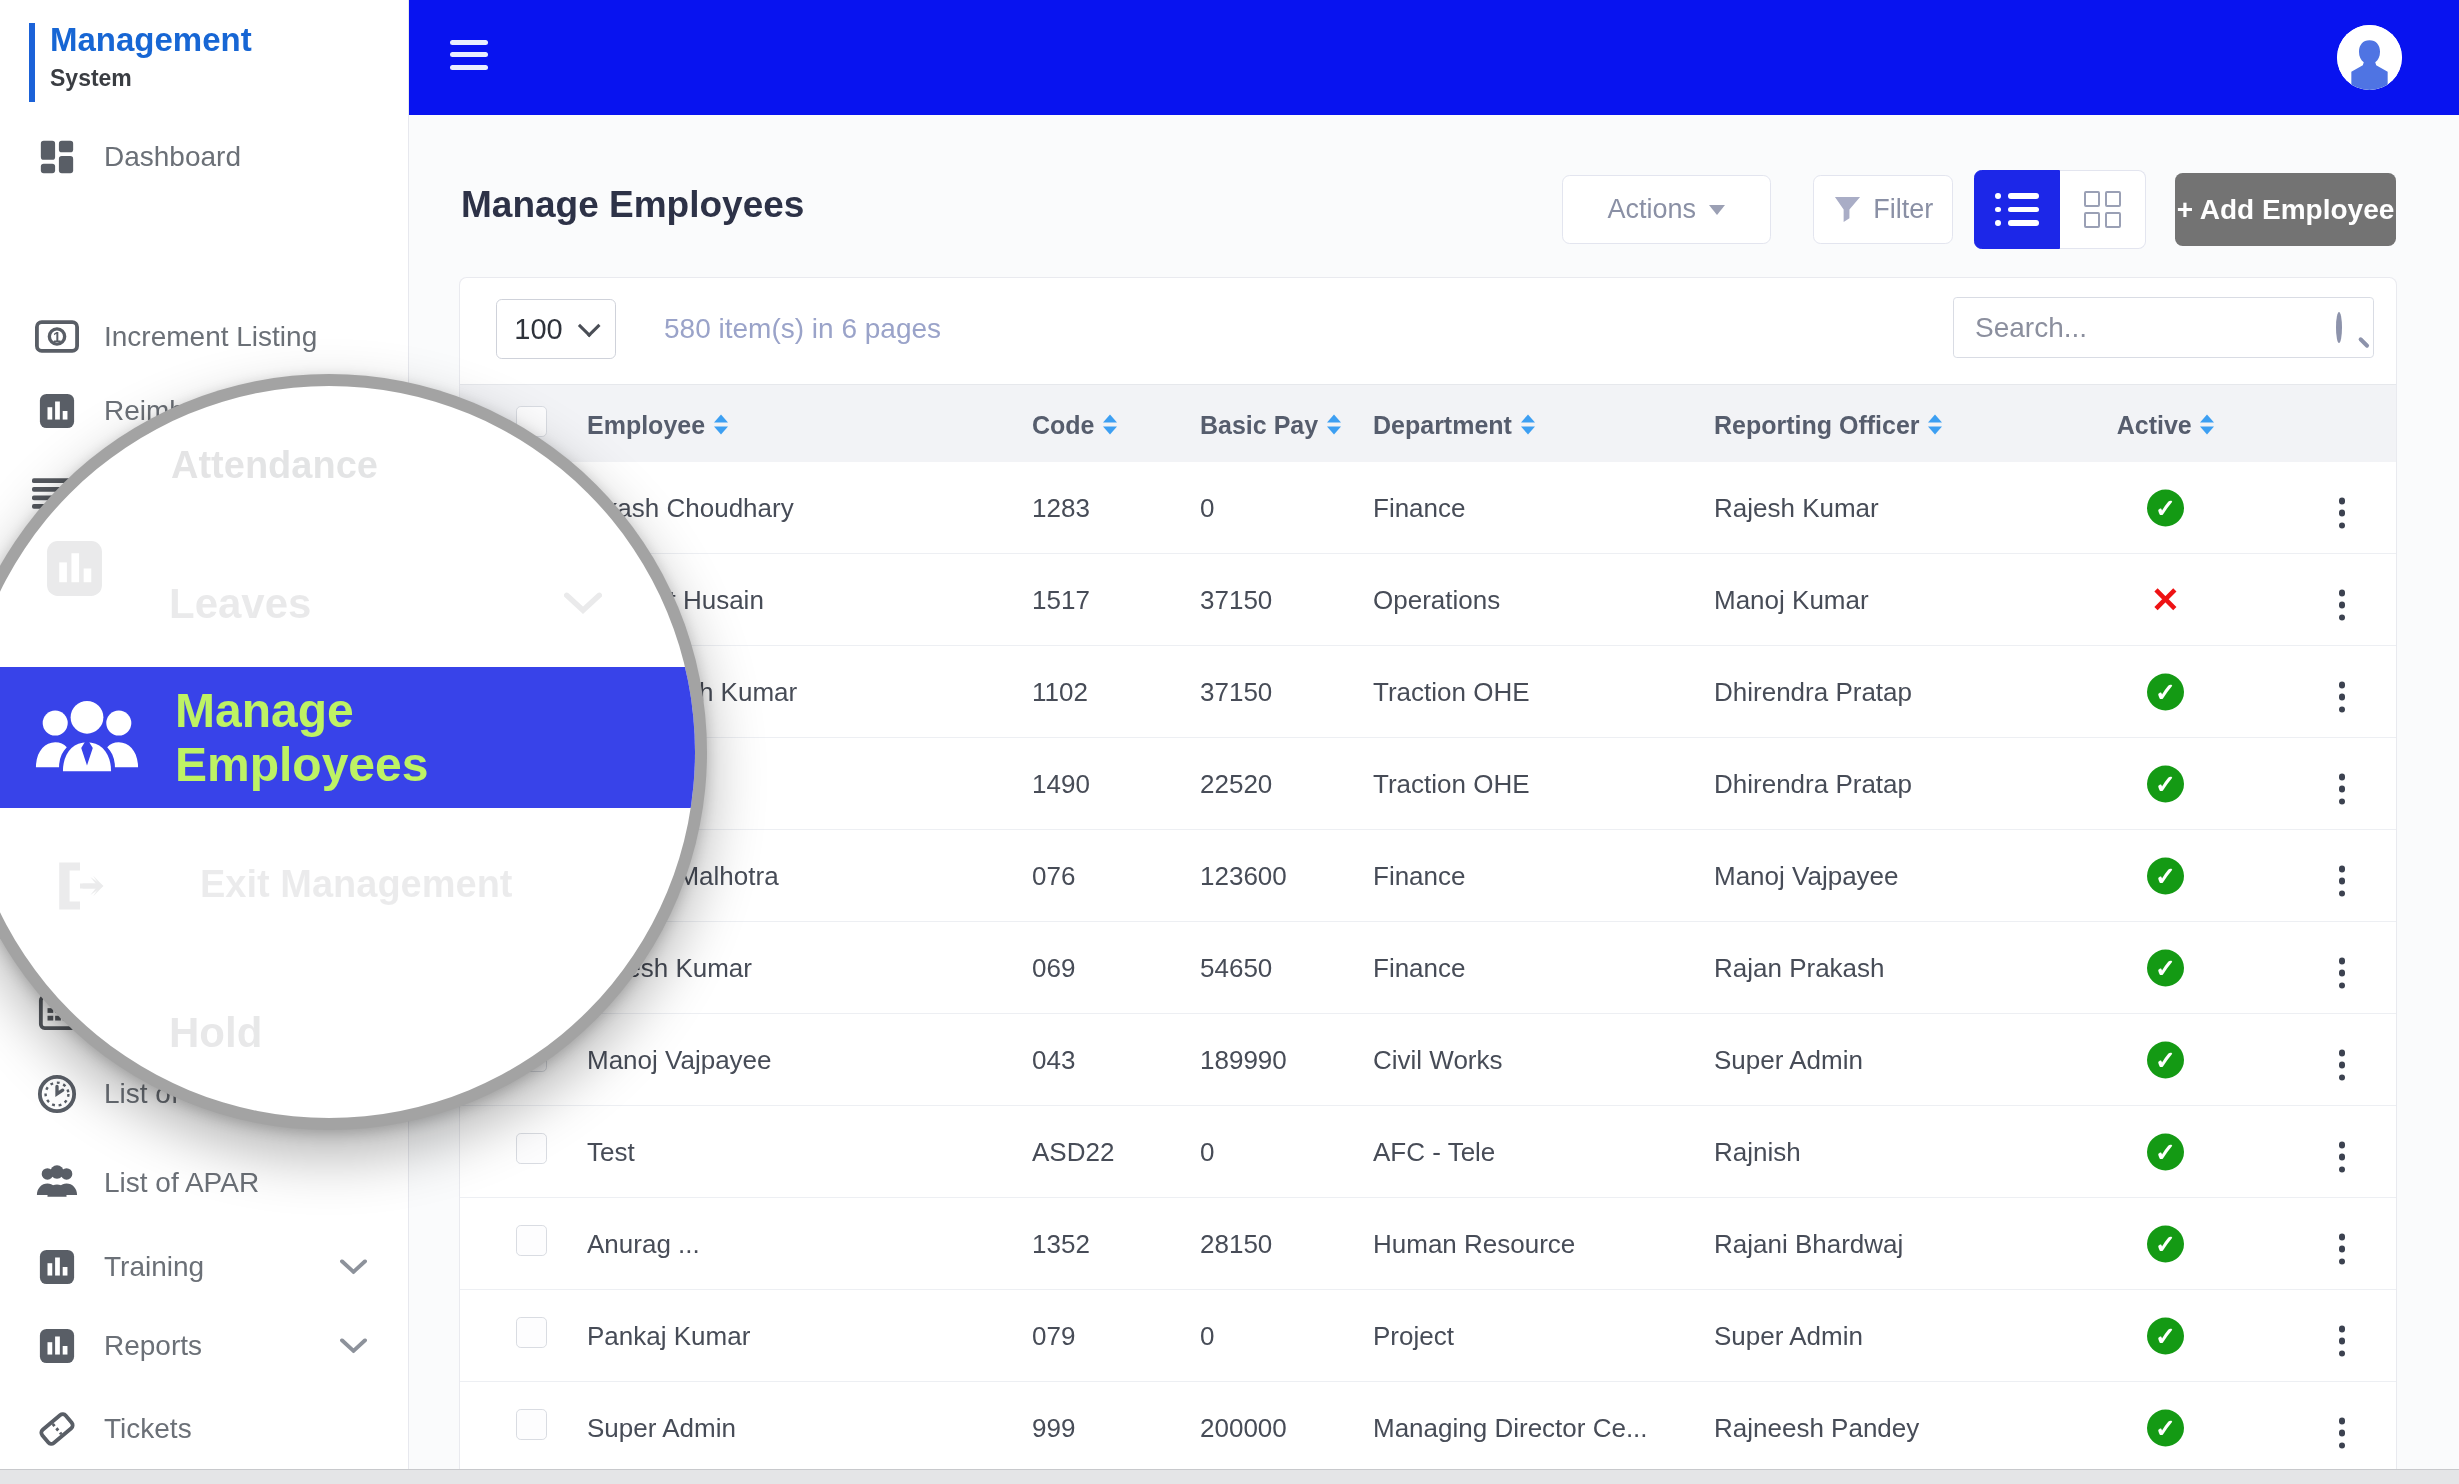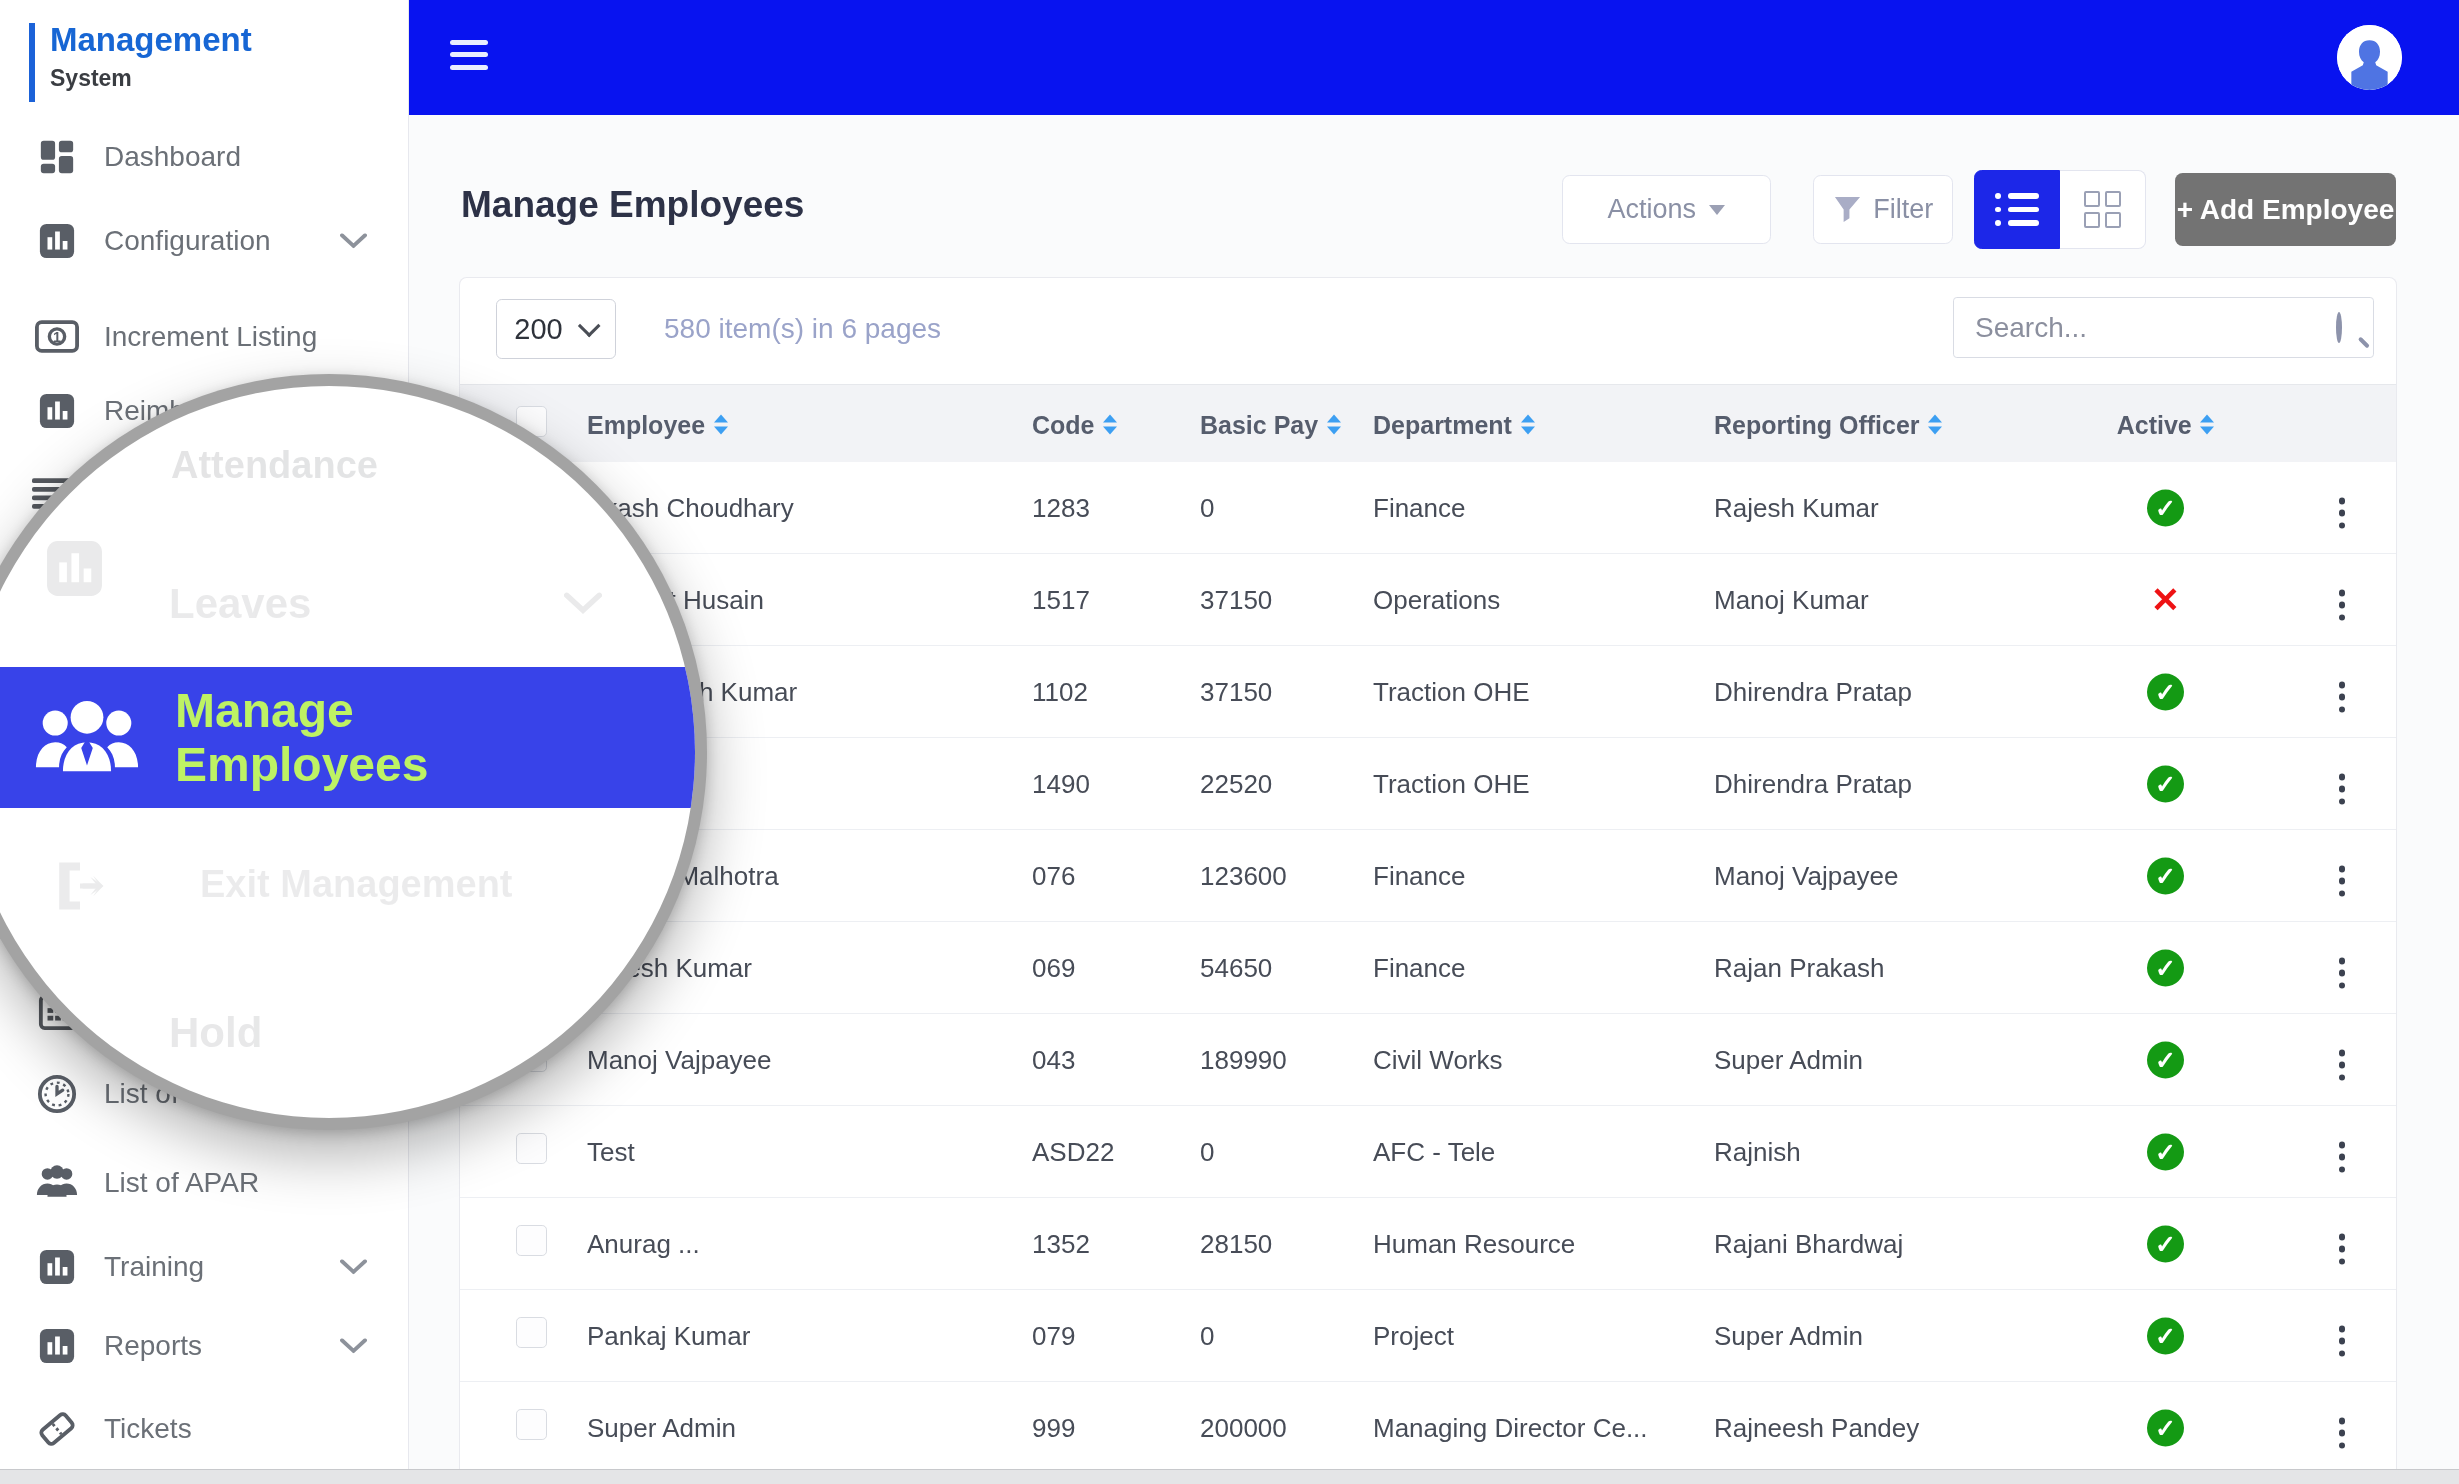--- a/index.html
+++ b/index.html
@@ -136,38 +136,20 @@
         <svg width="38" height="38" viewBox="0 0 40 40">
             <g fill="#595e66">
           <rect x="3" y="3" width="15" height="20" rx="3"></rect>
               <rect x="22" y="3" width="15" height="12" rx="3"></rect>
           <rect x="3" y="27" width="15" height="10" rx="3"></rect>
               <rect x="22" y="19" width="15" height="18" rx="3"></rect>
             </g>
           </svg>
       </span>
       <span class="label">Dashboard</span>
-    </div>
-    <div class="nav-item" style="top:210px;">
-      <span class="nicon">
-        <svg width="38" height="38" viewBox="0 0 40 40">
-            <rect x="2" y="2" width="36" height="36" rx="7" fill="#595e66"></rect>
-          <g fill="#fff">
-              <rect x="10" y="16" width="5" height="13"></rect>
-              <rect x="18" y="10" width="5" height="19"></rect>
-              <rect x="26" y="20" width="5" height="9"></rect>
-            </g>
-          </svg>
-      </span>
-      <span class="label">Configuration</span>
-      <span class="chev">
-        <svg width="27" height="15.4" viewBox="0 0 28 16">
-            <polyline points="2,2 14,13 26,2" fill="none" stroke="#8d929b" stroke-width="4" stroke-linecap="round"></polyline>
-          </svg>
-      </span>
     </div>
     <div class="nav-item" style="top:306px;">
       <span class="nicon">
         <svg width="44" height="33" viewBox="0 0 46 34">
             <rect x="2" y="2" width="42" height="30" rx="5" fill="none" stroke="#595e66" stroke-width="4"></rect>
           <circle cx="23" cy="17" r="8" fill="none" stroke="#595e66" stroke-width="3.5"></circle>
           <text x="23" y="23" font-size="15" font-family="Liberation Sans,sans-serif" font-weight="bold" fill="#595e66" text-anchor="middle">1</text>
           </svg>
       </span>
       <span class="label">Increment Listing</span>
@@ -341,21 +323,21 @@
           </span>
       </div>
     </div>
     <div class="btn-add">
       <span>+ Add Employee</span>
     </div>
   </div>
 
   <div class="card">
     <div class="pagesize">
-      <span class="val">200</span>
+      <span class="val">100</span>
       <span class="chev"></span>
     </div>
     <div class="items-info">580 item(s) in 6 pages</div>
     <div class="searchbox">
       <input type="text" placeholder="Search..." style="">
       <span class="search-glyph"></span>
     </div>
 
     <div class="thead">
       <span class="cell c-cb"><span class="checkbox"></span></span>

